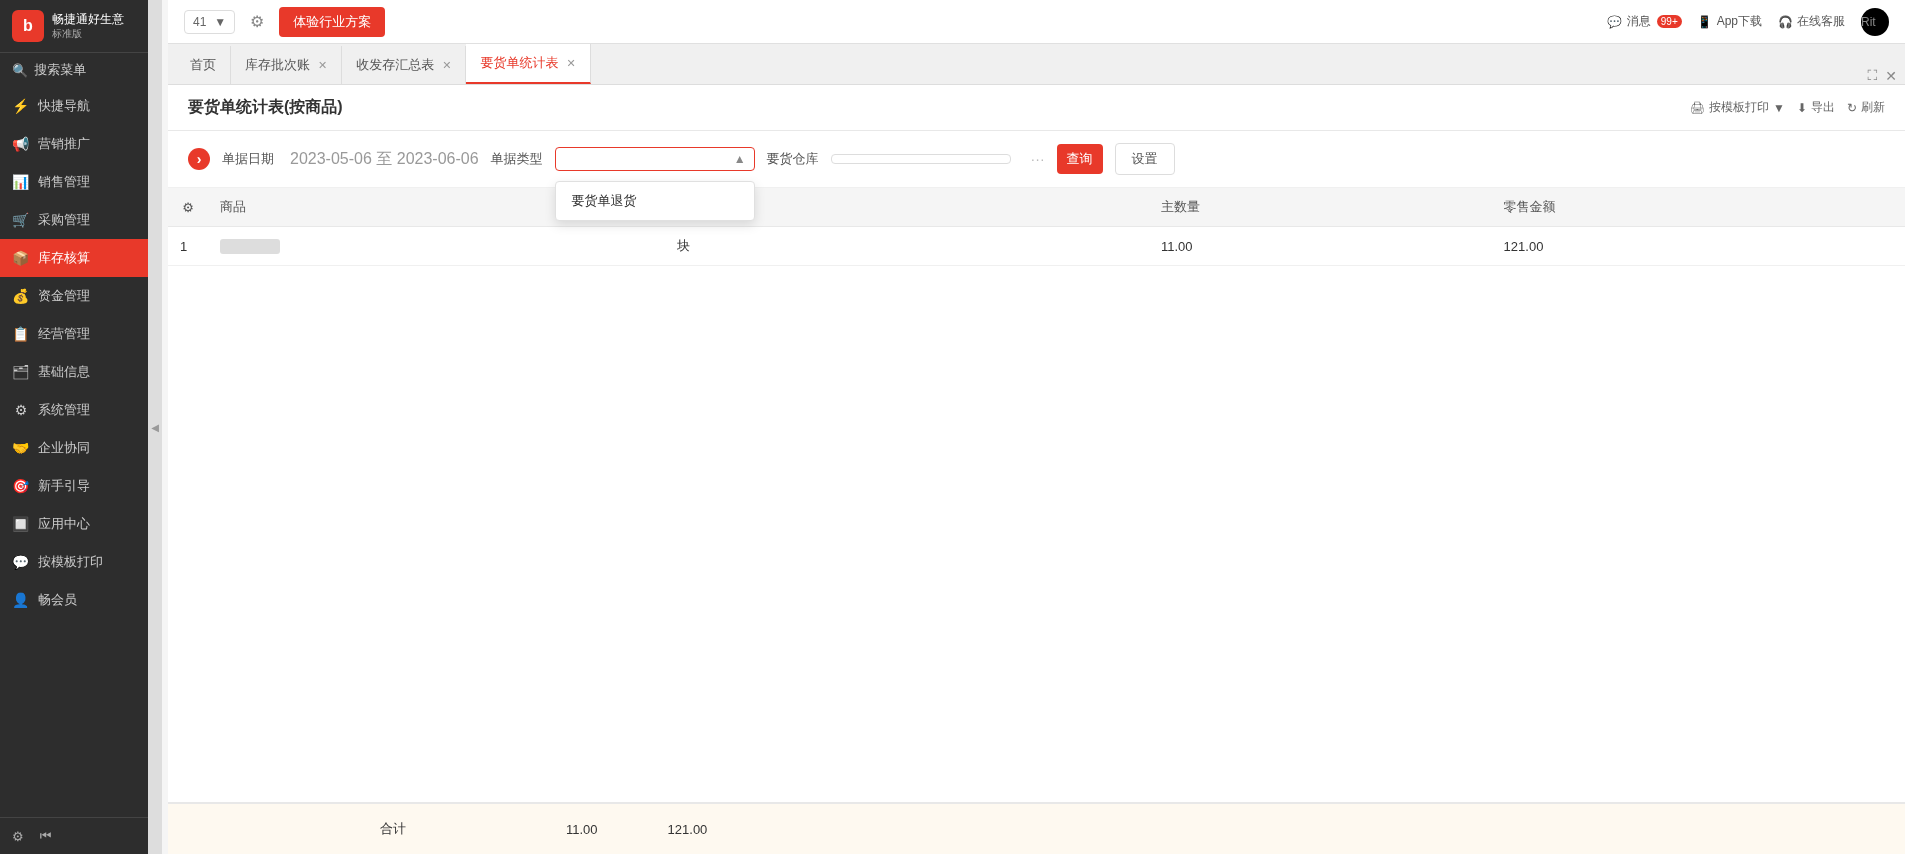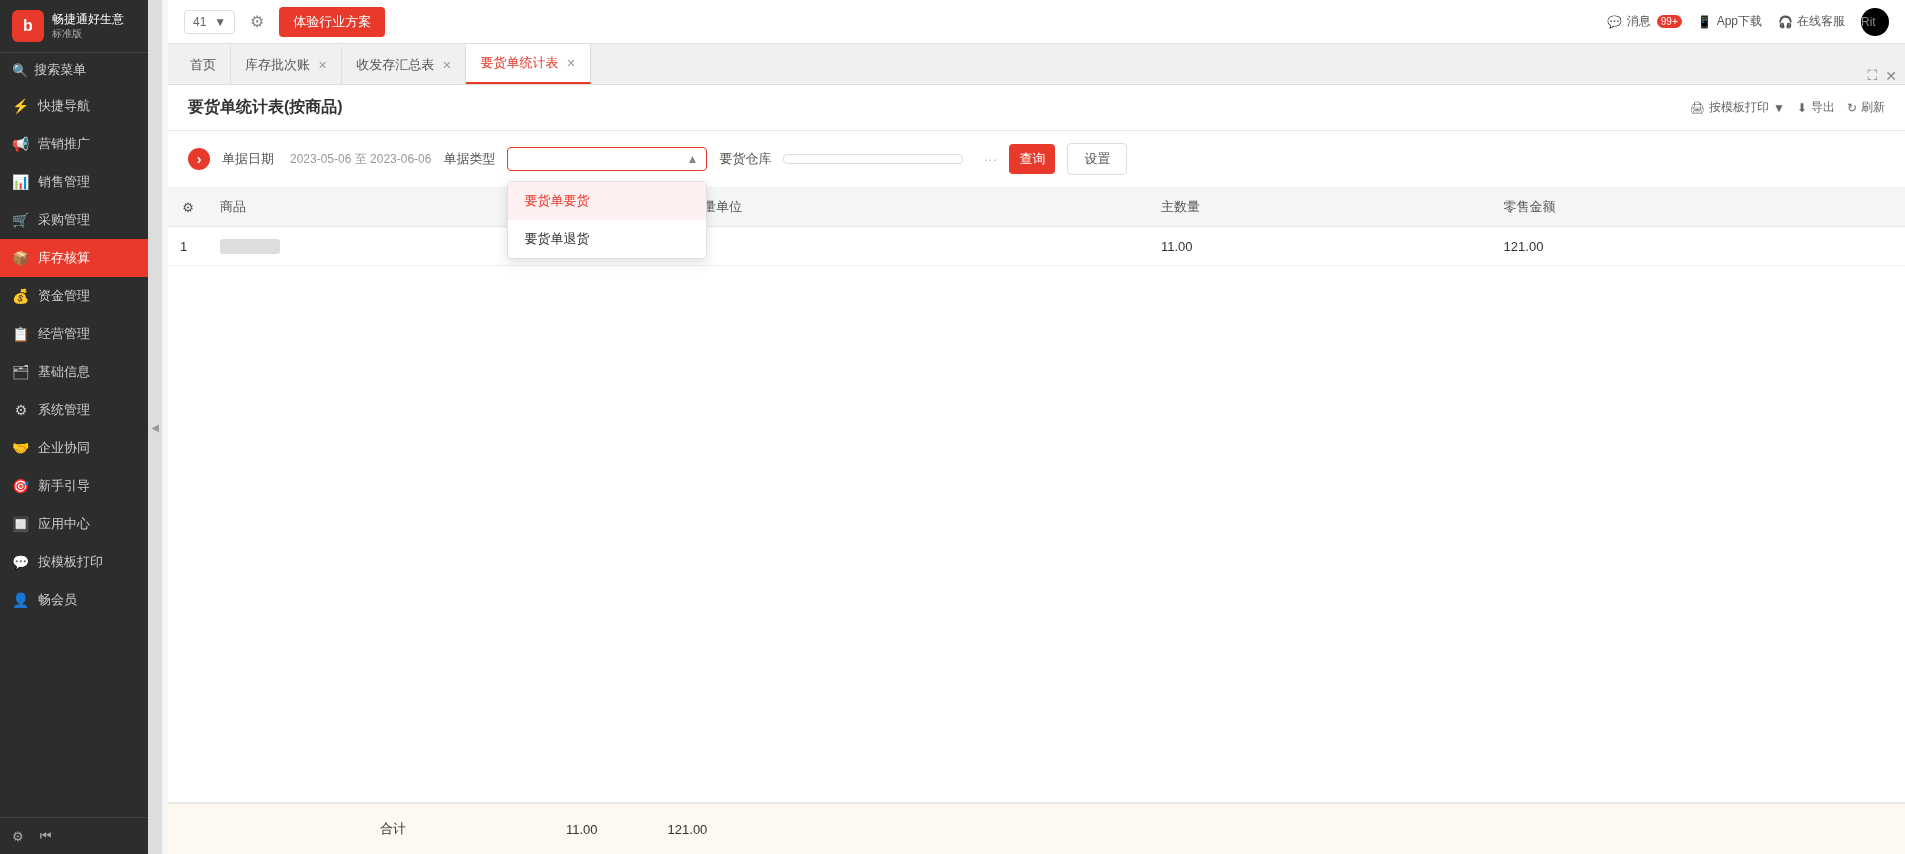--- a/index.html
+++ b/index.html
@@ -176,21 +176,21 @@
     .filter-label { color: #555; font-size: 13px; white-space: nowrap; }
     .date-quick { display: flex; align-items: center; gap: 4px; }
     .date-btn {
       padding: 3px 8px; border-radius: 3px;
       cursor: pointer; font-size: 12px; color: #555;
       border: 1px solid transparent;
     }
     .date-btn.more-btn {
       background: #e8392a; color: #fff; border-radius: 10px;
     }
-    .date-range { font-size: 12px; color: #999; margin-left: 4px; text-align: center; }
+    .date-range { font-size: 16px; color: #999; margin-left: 4px; text-align: center; }
     .custom-btn {
       padding: 3px 10px; border-radius: 3px;
       cursor: pointer; font-size: 12px; color: #555;
       border: 1px solid #ddd; background: #fff;
     }
     .select-box {
       position: relative;
       border: 1px solid #e8392a;
       border-radius: 4px;
       padding: 4px 8px;
@@ -450,21 +450,20 @@
       <span class="date-range">2023-05-06 至 2023-06-06</span>
 
       <span class="filter-label">单据类型</span>
       <div class="relative">
         <div class="select-box">
           <span class="select-box-text"></span>
           <span class="select-box-arrow">▲</span>
         </div>
 
         <div class="dropdown-overlay" style="top: 34px; left: 0;">
-          <div class="dropdown-item selected">要货单要货</div>
           <div class="dropdown-item">要货单退货</div>
         </div>
       </div>
 
       <span class="filter-label">要货仓库</span>
       <div class="warehouse-select">
         <span></span>
       </div>
       <span class="more-icon">···</span>
 

